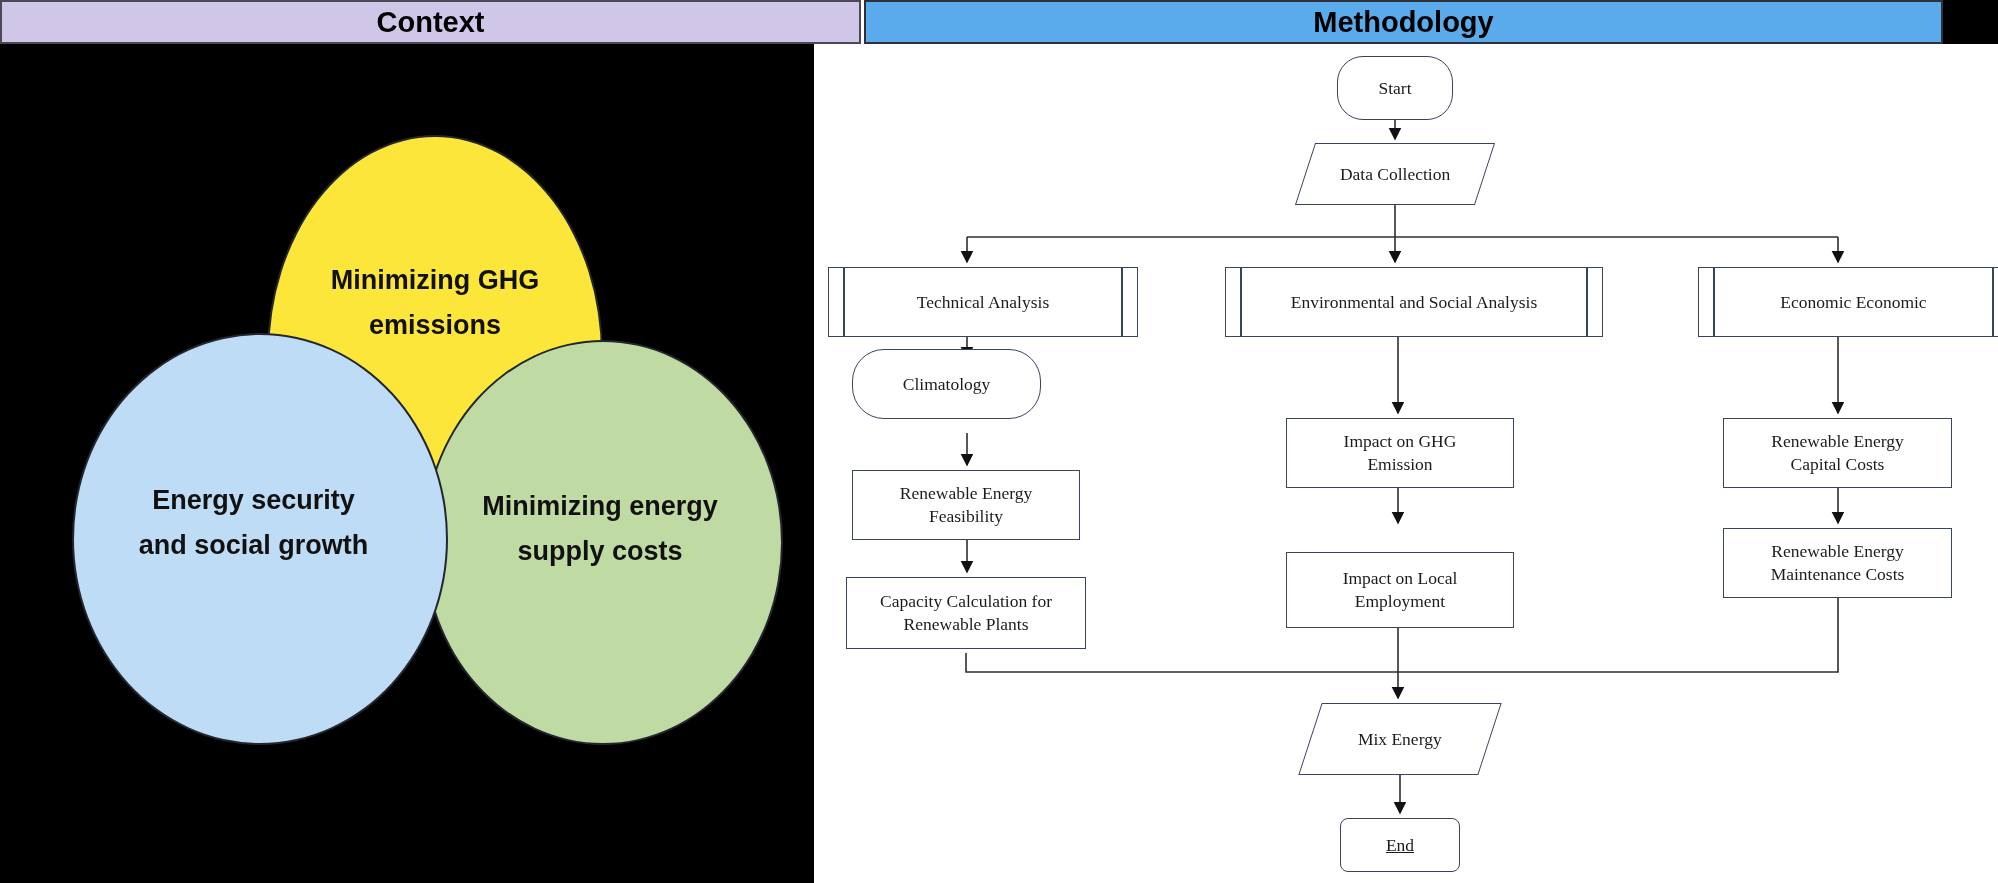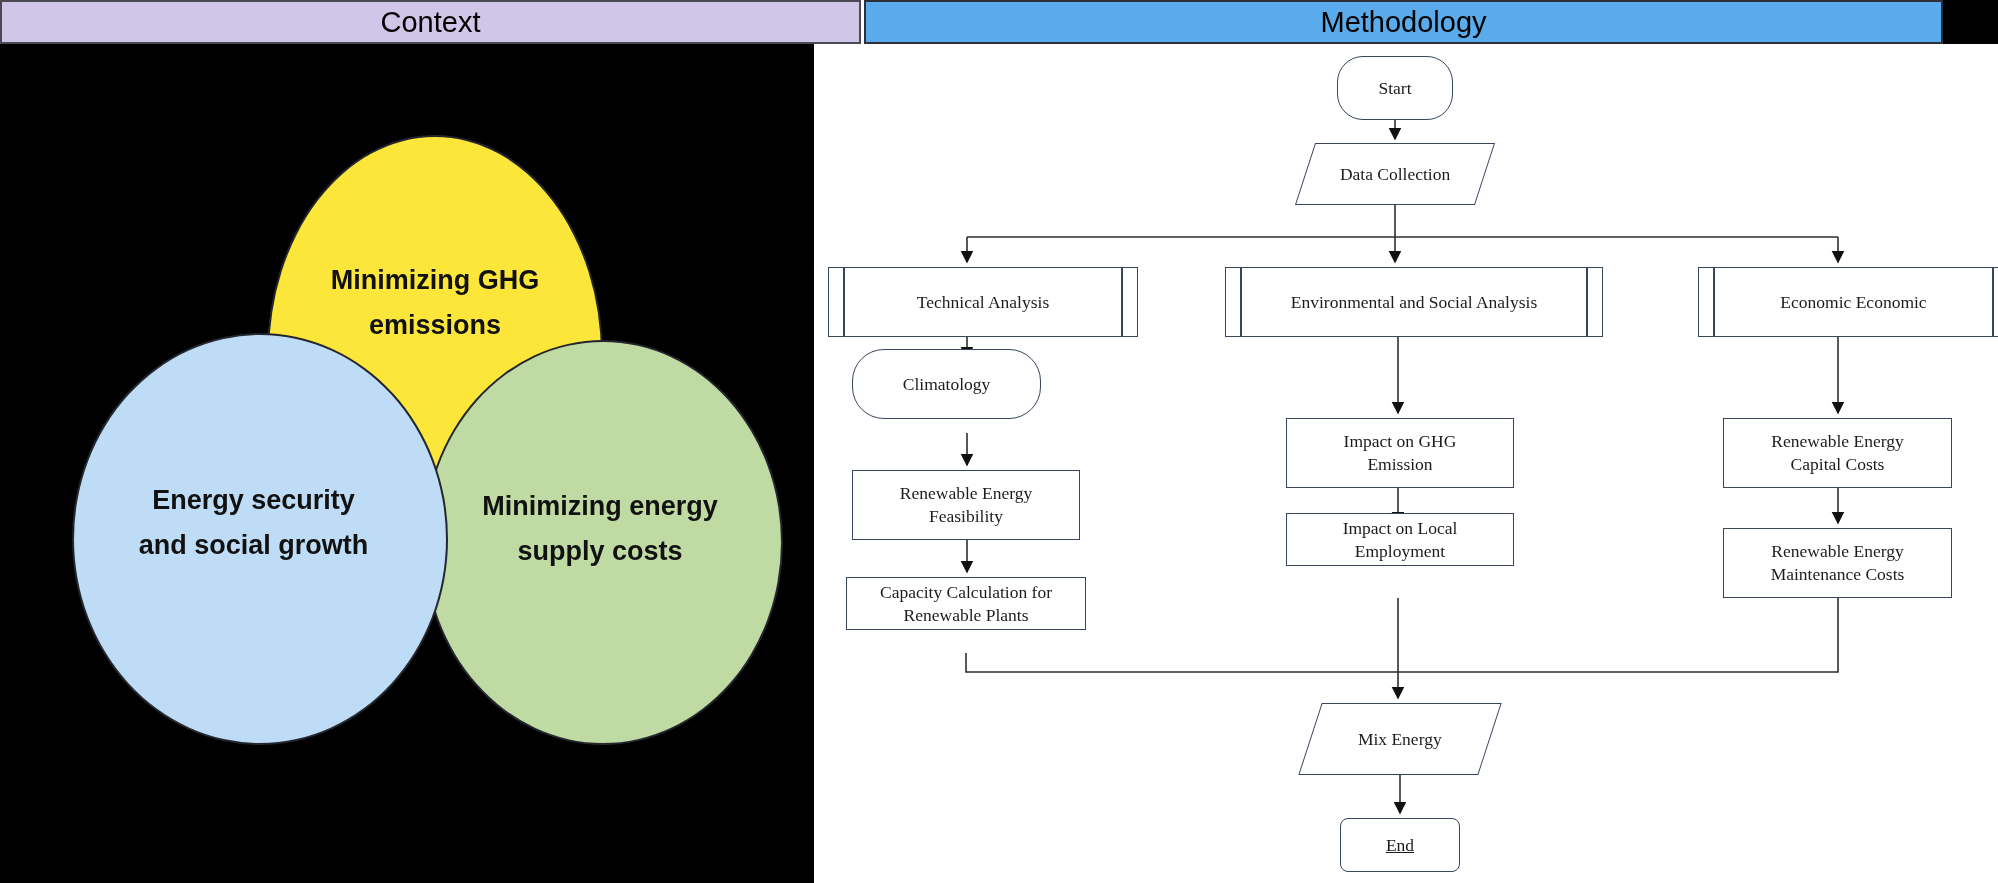--- a/index.html
+++ b/index.html
@@ -4,21 +4,21 @@
 <style>
   html,body{margin:0;padding:0;background:#ffffff;}
   .page{
     position:relative;width:1998px;height:883px;overflow:hidden;
     background:#ffffff;font-family:"Liberation Sans",sans-serif;
   }
   
   .hdr{
     position:absolute;top:0;height:44px;box-sizing:border-box;
     display:flex;align-items:center;justify-content:center;
-    font-weight:normal;font-size:29px;color:#000;
+    font-weight:bold;font-size:29px;color:#000;
     border:2px solid #4a4a55;
   }
   .hdr-context{left:0;width:861px;background:#cfc6e8;}
   .hdr-methodology{left:864px;width:1079px;background:#5aabeb;border-color:#2f2f3a;}
   .hdr-blackstrip{position:absolute;top:0;left:1943px;width:55px;height:44px;background:#000;}
   
   .context-panel{position:absolute;left:0;top:44px;width:806px;height:839px;background:#000;padding-left:8px;}
   .venn-ellipse{position:absolute;border-radius:50%;border:2px solid #23262e;box-sizing:border-box;}
   .venn-yellow{left:267px;top:91px;width:336px;height:440px;background:#fce63a;z-index:1;}
   .venn-green {left:423px;top:296px;width:360px;height:405px;background:#bfdba3;z-index:2;}
@@ -110,27 +110,27 @@
 
   <div class="node predef" style="left:1209px;top:267px;width:378px;height:70px;">Environmental and Social Analysis</div>
 
   <div class="node predef" style="left:1682px;top:267px;width:311px;height:70px;">Economic Economic</div>
 
   <div class="node" style="left:852px;top:349px;width:189px;height:70px;border-radius:32px;">Climatology</div>
 
   <div class="node" style="left:852px;top:470px;width:228px;height:70px;">Renewable Energy
 Feasibility</div>
 
-  <div class="node" style="left:846px;top:577px;width:240px;height:53px;">Capacity Calculation for
+  <div class="node" style="left:846px;top:577px;width:240px;height:72px;">Capacity Calculation for
 Renewable Plants</div>
 
   <div class="node" style="left:1286px;top:418px;width:228px;height:70px;">Impact on GHG
 Emission</div>
 
-  <div class="node" style="left:1286px;top:513px;width:228px;height:53px;">Impact on Local
+  <div class="node" style="left:1286px;top:552px;width:228px;height:76px;">Impact on Local
 Employment</div>
 
   <div class="node" style="left:1723px;top:418px;width:229px;height:70px;">Renewable Energy
 Capital Costs</div>
 
   <div class="node" style="left:1723px;top:528px;width:229px;height:70px;">Renewable Energy
 Maintenance Costs</div>
 
   <div class="node data-shape" style="left:1310px;top:703px;width:180px;height:72px;">
     <span class="inner">Mix Energy</span>

